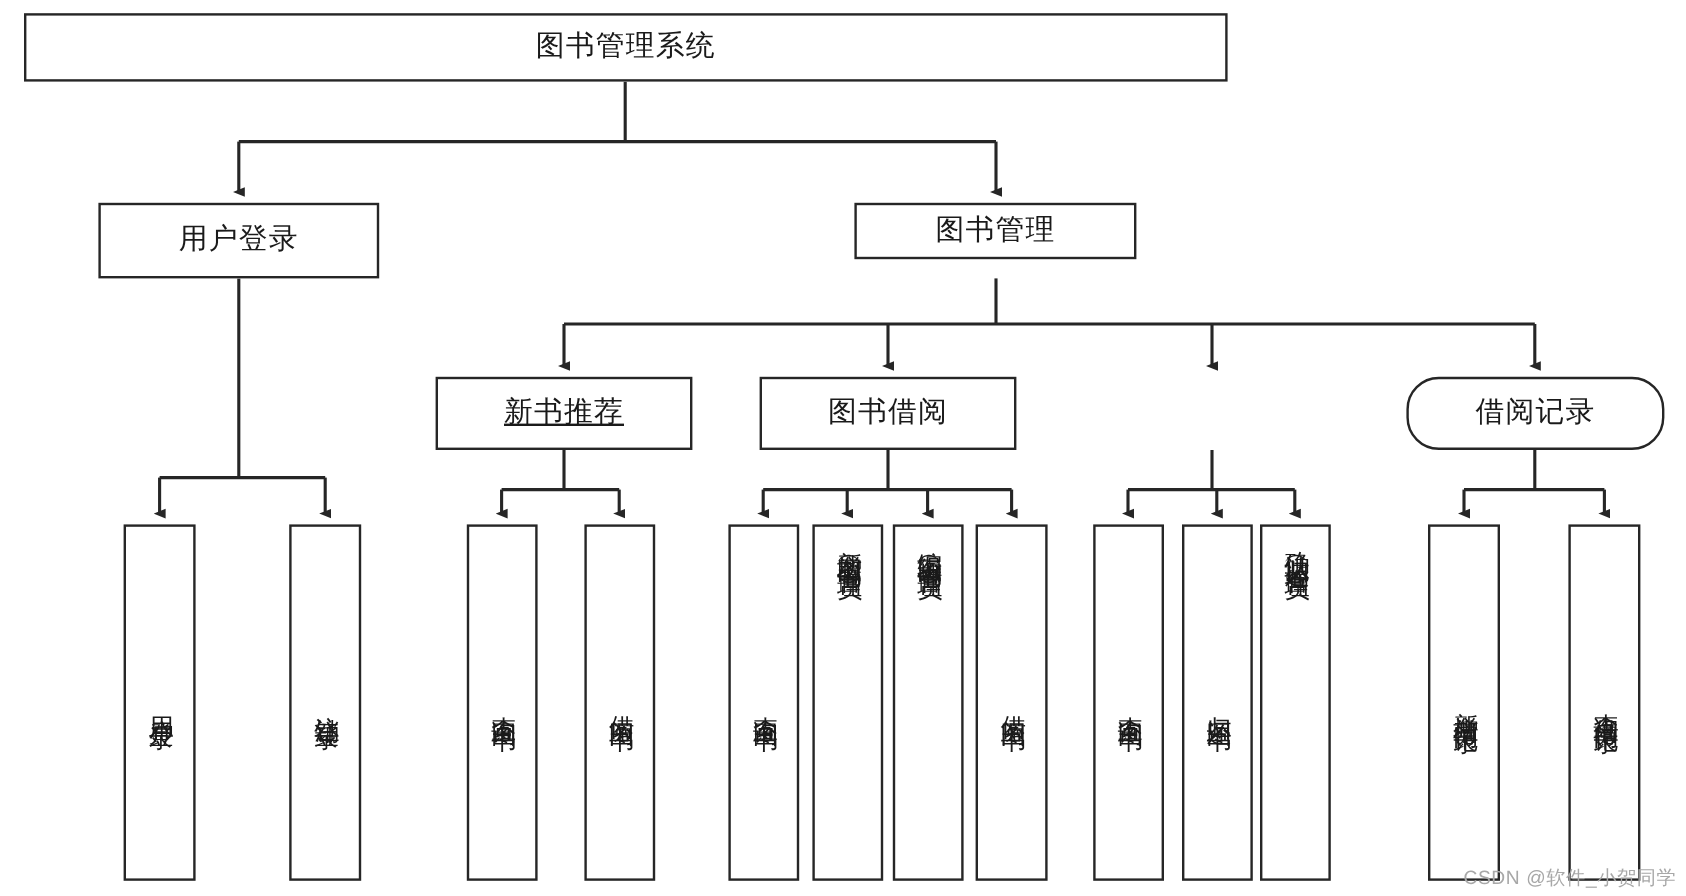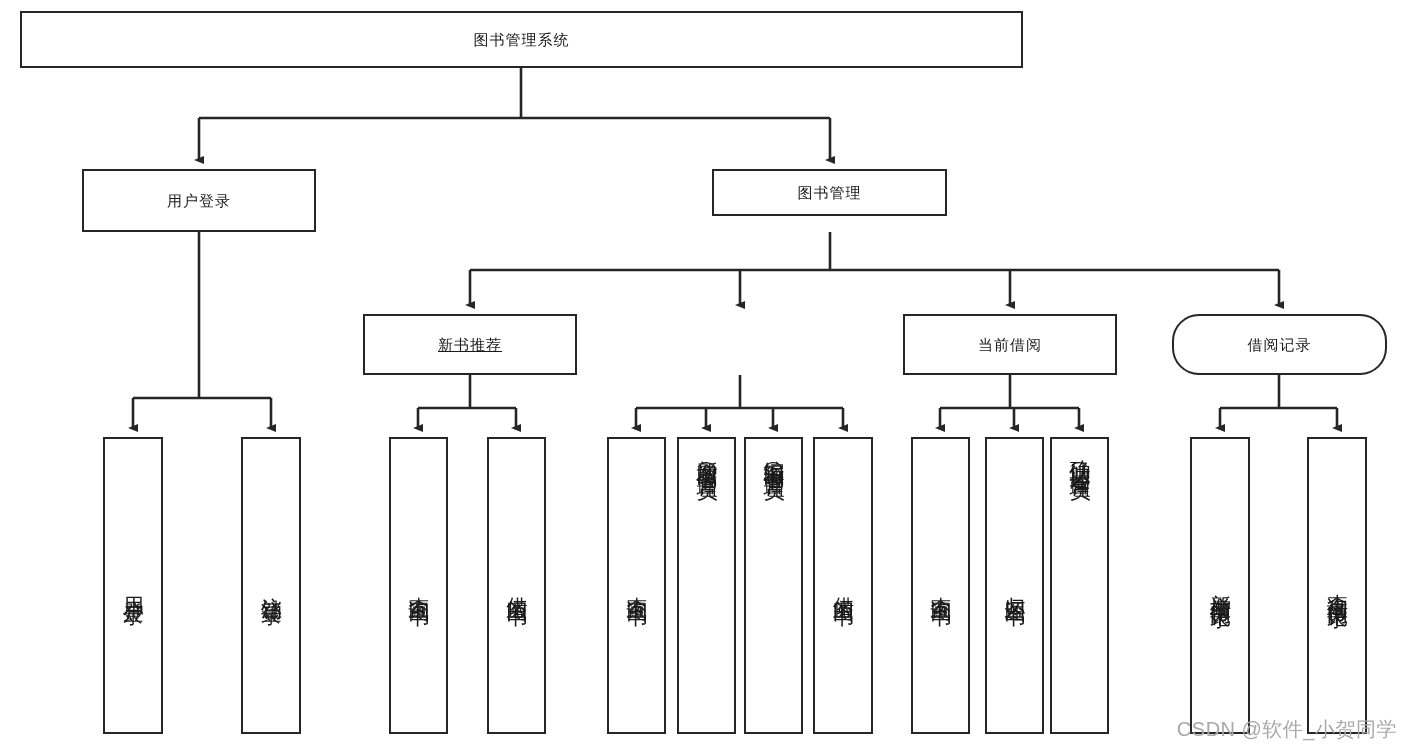--- a/index.html
+++ b/index.html
@@ -32,21 +32,21 @@
     box-sizing: border-box;
     border: 2px solid #262626;
     background: #ffffff;
     display: flex;
     align-items: center;
     justify-content: center;
     color: #1a1a1a;
     overflow: visible;
   }
   .node-h {
-    font-size: 15px;
+    font-size: 24px;
     line-height: 1.2;
     letter-spacing: 1px;
     white-space: nowrap;
   }
   .node-v {
     writing-mode: vertical-rl;
     text-orientation: upright;
     font-size: 21px;
     line-height: 1.28;
     letter-spacing: 3px;
@@ -60,21 +60,21 @@
   }
   .vlabel {
     writing-mode: vertical-rl;
     text-orientation: upright;
     display: block;
   }
   #watermark {
     position: absolute;
     right: 8px;
     bottom: 4px;
-    font-size: 20px;
+    font-size: 16px;
     color: #a8a8a8;
     letter-spacing: 0.5px;
     white-space: nowrap;
     font-family: "Liberation Sans", "DejaVu Sans", sans-serif;
   }
 </style>
 </head>
 <body>
 
 <div id="diagram-root">
@@ -139,22 +139,22 @@
   <div class="node node-h" id="node-l2-0" style="left: 82px; top: 169px; width: 234px; height: 63px;">
     <span>用户登录</span>
   </div>
   <div class="node node-h" id="node-l2-1" style="left: 712px; top: 169px; width: 235px; height: 47px;">
     <span>图书管理</span>
   </div>
 
   <div class="node node-h" id="node-l3-0" style="left: 363px; top: 314px; width: 214px; height: 61px; text-decoration: underline;">
     <span>新书推荐</span>
   </div>
-  <div class="node node-h" id="node-l3-2" style="left: 903px; top: 314px; width: 214px; height: 61px;">
-    <span>当前借阅</span>
+  <div class="node node-h" id="node-l3-1" style="left: 633px; top: 314px; width: 214px; height: 61px;">
+    <span>图书借阅</span>
   </div>
   <div class="node node-h" id="node-l3-3" style="left: 1172px; top: 314px; width: 215px; height: 61px; border-radius: 27px;">
     <span>借阅记录</span>
   </div>
 
   <div class="node node-v" id="node-leaf-0" style="left: 103px; top: 437px; width: 60px; height: 297px;">
     <span class="vlabel">用户登录</span>
   </div>
   <div class="node node-v" id="node-leaf-1" style="left: 241px; top: 437px; width: 60px; height: 297px;">
     <span class="vlabel">注销登录</span>

